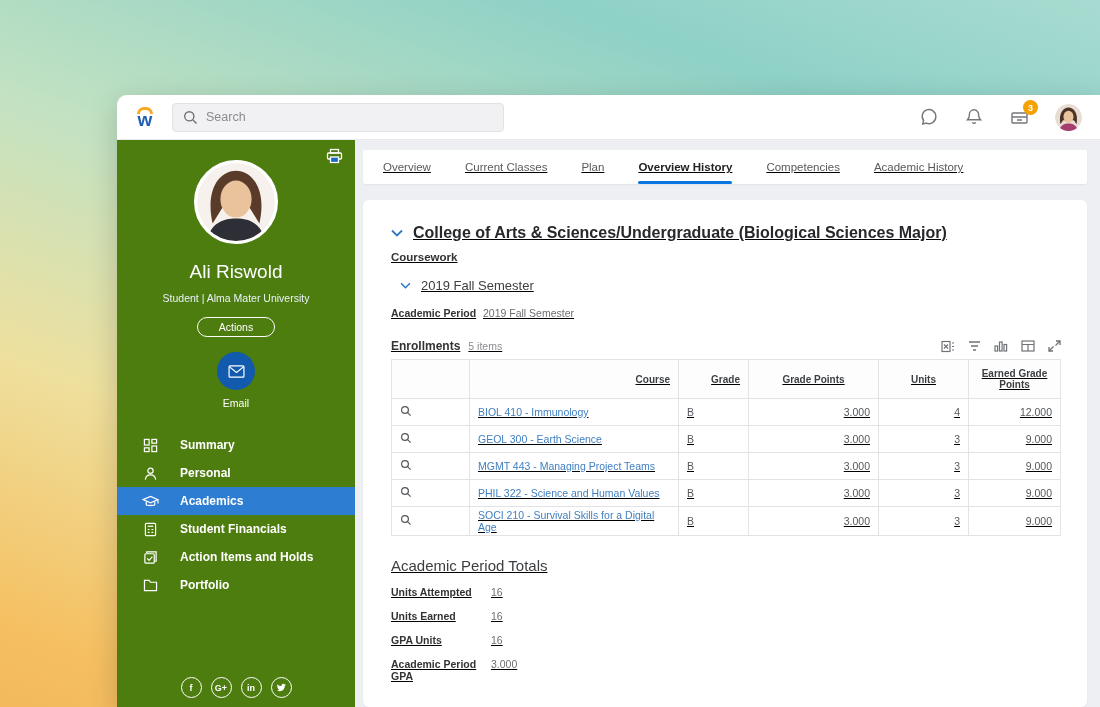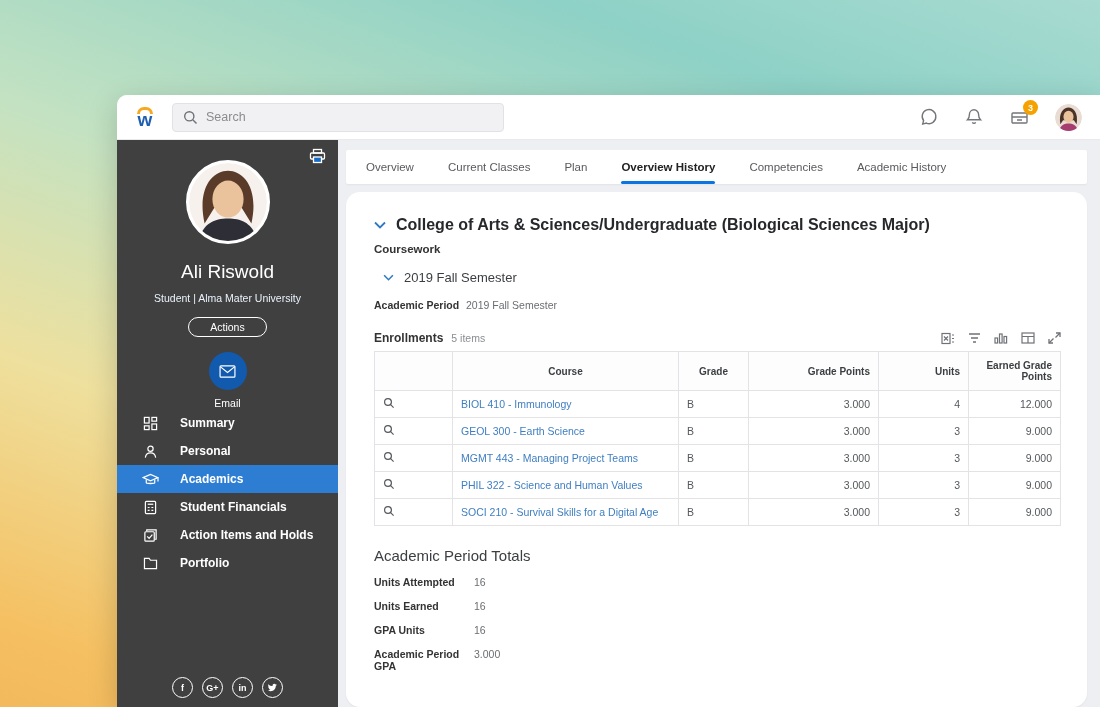--- a/index.html
+++ b/index.html
@@ -28,56 +28,56 @@
   .top-icons { margin-left: auto; display: flex; align-items: center; gap: 25px; }
   .tbicon { color: #73767b; position: relative; cursor: pointer; display: flex; }
   .badge { position: absolute; top: -7px; right: -8px; min-width: 15px; height: 15px; border-radius: 8px;
     background: #f5a100; color: #fff; font-size: 9px; font-weight: bold; display: flex;
     align-items: center; justify-content: center; padding: 0 3px; }
   .avatar-sm { width: 27px; height: 27px; border-radius: 50%; overflow: hidden; flex: none; cursor: pointer; }
 
   .winbody { flex: 1; display: flex; min-height: 0; }
 
   
-  .sidebar { width: 221px; background: #404040; color: #fff; position: relative;
+  .sidebar { width: 238px; background: #4d7c0f; color: #fff; position: relative;
     display: flex; flex-direction: column; align-items: center; flex: none; }
   .print-btn { position: absolute; top: 8px; right: 12px; color: #fff; cursor: pointer; }
   .profile-photo { width: 84px; height: 84px; border-radius: 50%; background: #fff;
     margin-top: 20px; overflow: hidden; border: 3px solid #fff; }
   .profile-name { font-size: 19px; margin-top: 17px; font-weight: normal; }
   .profile-sub { font-size: 10.5px; margin-top: 9px; color: #eaf2fb; }
   .actions-btn { margin-top: 13px; border: 1px solid #fff; border-radius: 12px;
     font-size: 10.5px; padding: 3px 21px; cursor: pointer; background: transparent; color: #fff;
     font-family: "Liberation Sans", sans-serif; }
   .email-group { margin-top: 15px; display: flex; flex-direction: column; align-items: center; }
   .email-circle { width: 38px; height: 38px; border-radius: 50%; background: #115aad;
     display: flex; align-items: center; justify-content: center; cursor: pointer; }
   .email-label { font-size: 10.5px; margin-top: 7px; }
-  .nav { width: 100%; }
+  .nav { width: 100%; margin-top: 22px; }
   .nav-item { height: 28px; display: flex; align-items: center; padding-left: 24px;
     gap: 21px; cursor: pointer; font-size: 12px; font-weight: bold; color: #fff; }
   .nav-item.active { background: #2d7dd3; }
   .nav-item .nicon { width: 18px; display: flex; justify-content: center; color: #fff; }
   .social { position: absolute; bottom: 9px; left: 0; width: 100%;
     display: flex; justify-content: center; gap: 9px; }
   .soc { width: 21px; height: 21px; border: 1px solid #fff; border-radius: 50%;
     display: flex; align-items: center; justify-content: center; font-size: 9px;
     font-weight: bold; color: #fff; cursor: pointer; }
 
   
   .main { flex: 1; background: #edeff2; padding: 10px 13px 0 8px; display: flex;
-    flex-direction: column; min-width: 0; }
+    flex-direction: column; min-width: 0; text-decoration: underline; }
   .tabcard { background: #fff; height: 34px; border-radius: 2px; box-shadow: 0 1px 2px rgba(0,0,0,.05);
     display: flex; align-items: center; padding-left: 20px; gap: 34px; flex: none; }
   .tab { font-size: 11.5px; color: #5a5a5e; cursor: pointer; height: 34px;
     display: flex; align-items: center; position: relative; }
   .tab.active { color: #222; font-weight: bold; }
   .tab.active::after { content: ""; position: absolute; left: 0; right: 0; bottom: 0;
     height: 3px; background: #0875e1; border-radius: 2px; }
-  .contentcard { background: #fff; margin-top: 8px; flex: 1; border-radius: 14px;
+  .contentcard { background: #fff; margin-top: 16px; flex: 1; border-radius: 6px;
     box-shadow: 0 1px 2px rgba(0,0,0,.05); padding: 24px 26px 0 28px; overflow: hidden; }
 
   .program-row { display: flex; align-items: center; gap: 10px; }
   .chev { color: #2f7ac2; display: flex; cursor: pointer; flex: none; }
   .program-title { font-size: 16px; font-weight: bold; color: #26282b; }
   .coursework { font-size: 11.5px; font-weight: bold; color: #333; margin-top: 9px; }
   .sem-row { display: flex; align-items: center; gap: 10px; margin-top: 15px; margin-left: 9px; }
   .sem-title { font-size: 13px; color: #3c3f42; }
   .ap-row { display: flex; margin-top: 14px; font-size: 10.5px; }
   .ap-label { font-weight: bold; color: #333; width: 92px; }
@@ -87,21 +87,21 @@
   .enroll-title { font-size: 12px; font-weight: bold; color: #333; }
   .enroll-count { font-size: 10.5px; color: #8a8d91; margin-left: 8px; }
   .grid-tools { margin-left: auto; display: flex; gap: 13px; color: #6f7277; }
   .gtool { cursor: pointer; display: flex; }
 
   table.enroll { width: 100%; border-collapse: collapse; margin-top: 6px;
     border: 1px solid #cfcfd2; font-size: 10.5px; table-layout: fixed; }
   table.enroll th, table.enroll td { border: 1px solid #e3e3e6; }
   table.enroll thead th { height: 39px; font-size: 10px; color: #3c3f42; font-weight: bold;
     padding: 4px 8px; background: #fdfdfd; vertical-align: middle; cursor: pointer; }
-  .th-left { text-align: center; } .th-right { text-align: right; }
+  .th-left { text-align: right; } .th-right { }
   table.enroll tbody td { height: 27px; padding: 2px 8px; color: #55585c; }
   td.cell-icon { text-align: left; color: #77797d; }
   td.cell-icon span { cursor: pointer; display: inline-flex; }
   a.course-link { color: #3f7fc1; text-decoration: none; cursor: pointer; }
   td.num { text-align: right; }
   tr.total-row td { background: #e8f3fb; border-top: 2px solid #55585c; height: 24px;
     color: #3c3f42; border-left-color: #e8f3fb; border-right-color: #e8f3fb; }
   tr.total-row td.tlabel { text-align: right; }
   tr.total-row td.num { font-weight: bold; }
 

